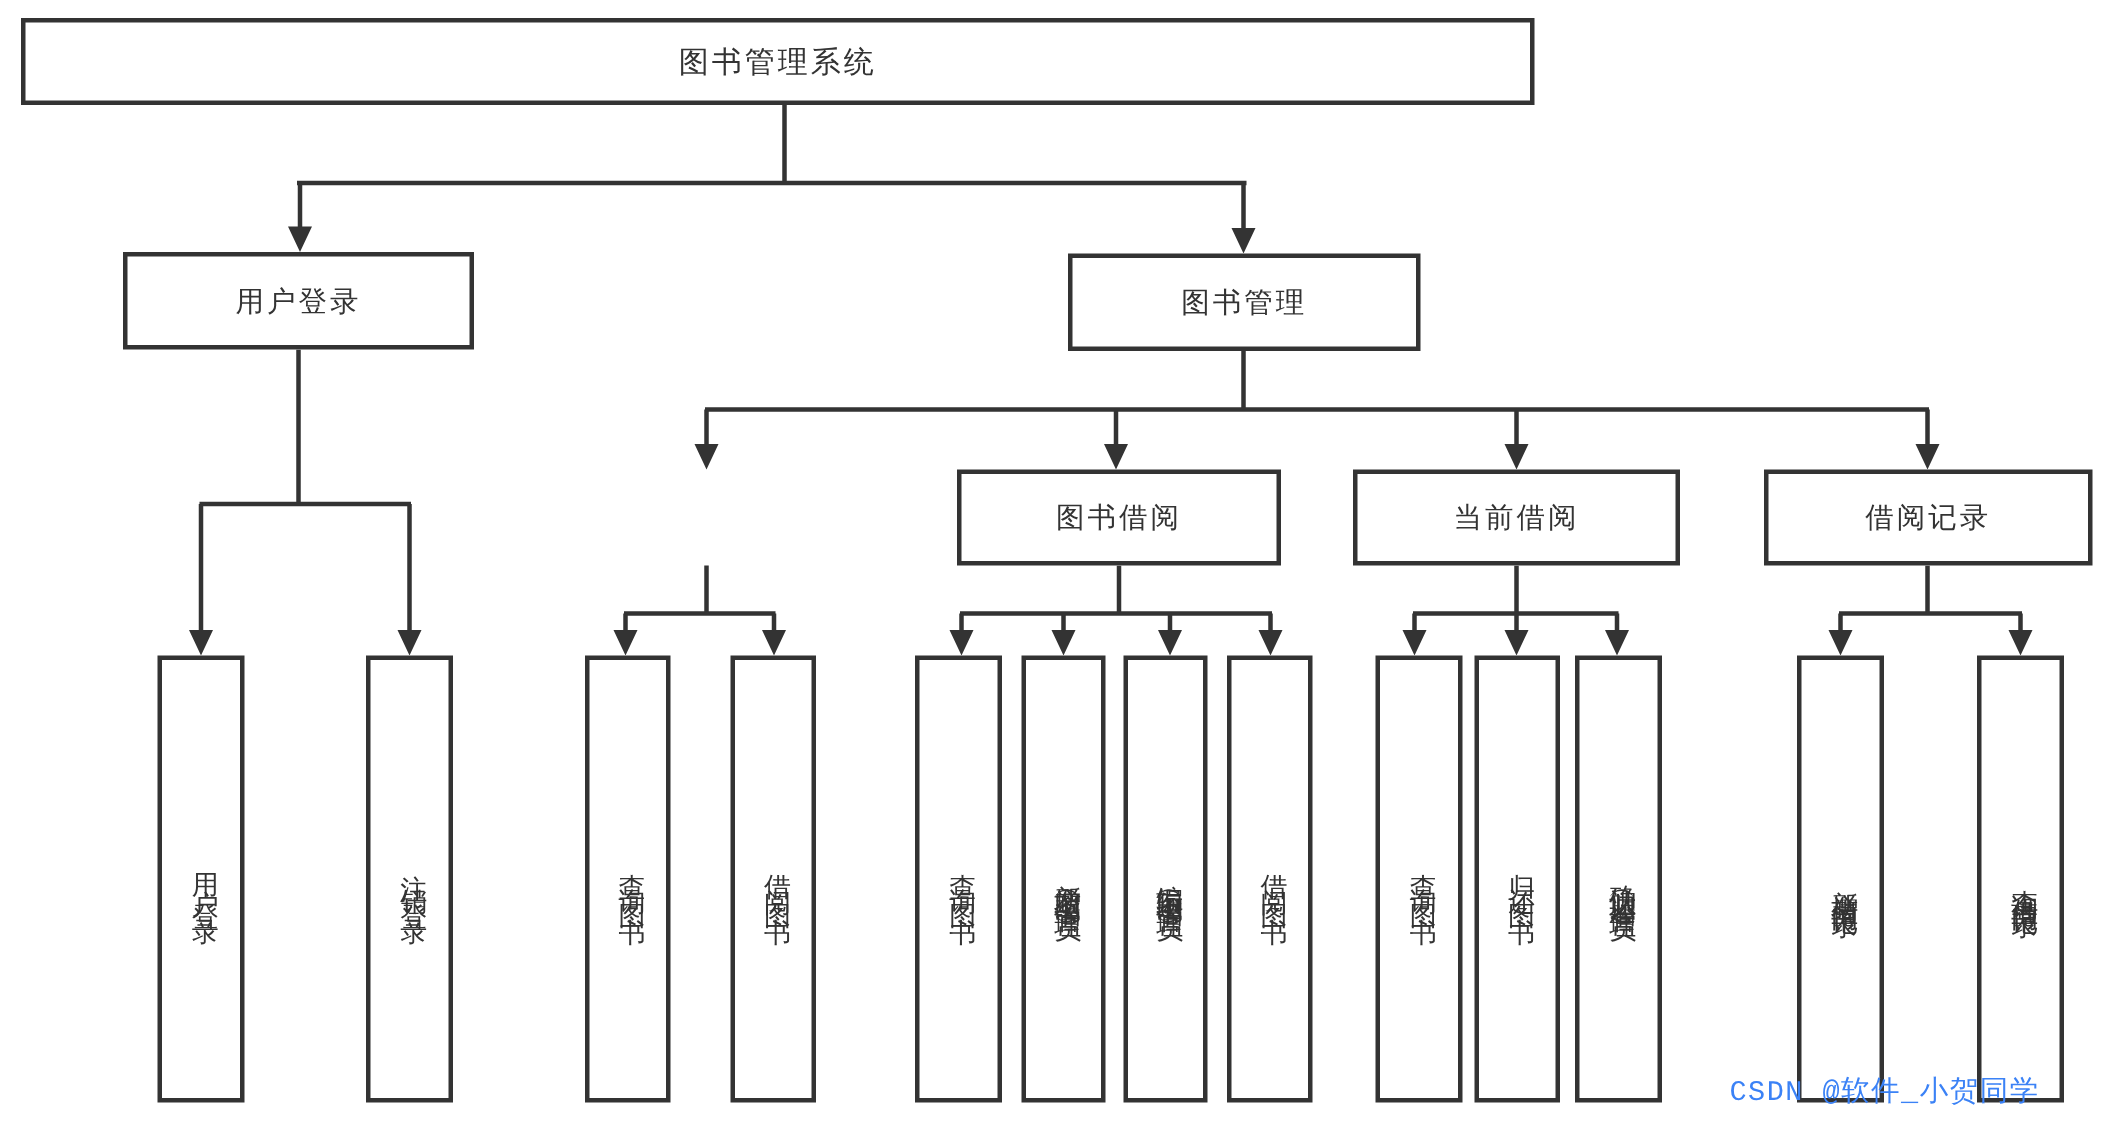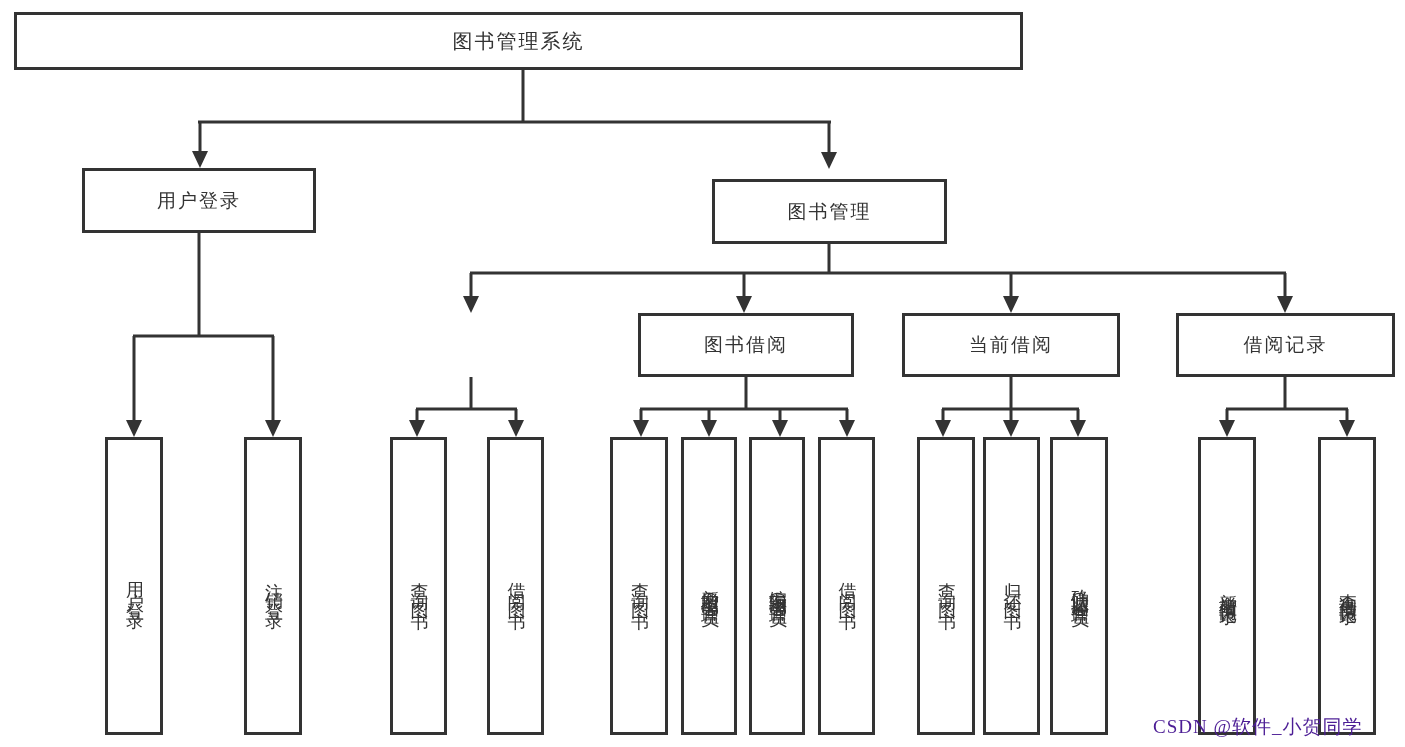--- a/index.html
+++ b/index.html
@@ -1,21 +1,21 @@
 <!DOCTYPE html>
 <html><head>
 <meta charset="utf-8">
 <style>
   html, body { margin: 0; padding: 0; background: #ffffff; }
   .stage {
     position: relative;
     width: 1405px;
     height: 747px;
     background: #ffffff;
-    font-family: Liberation Serif, serif;
+    font-family: Liberation Mono, monospace;
     color: #333333;
     overflow: hidden;
   }
   .wires { position: absolute; left: 0; top: 0; }
   .box {
     position: absolute;
     box-sizing: border-box;
     border: 3px solid #333333;
     background: #ffffff;
     display: flex;
@@ -35,21 +35,21 @@
     line-height: 1.1;
     padding-top: 4px;
   }
   .v-long { letter-spacing: 3px; }
   .watermark {
     position: absolute;
     left: 1153px;
     top: 714px;
     width: 247px;
     font-size: 19px;
-    color: #4c1d95;
+    color: #3b82f6;
     letter-spacing: 1px;
     white-space: nowrap;
   }
 </style>
 </head>
 <body>
 
 <div class="stage">
 
   <svg class="wires" width="1405" height="747" viewBox="0 0 1405 747">
@@ -105,21 +105,21 @@
       M935 420 L951 420 L943 437 Z
       M1003 420 L1019 420 L1011 437 Z
       M1070 420 L1086 420 L1078 437 Z
       M1219 420 L1235 420 L1227 437 Z
       M1339 420 L1355 420 L1347 437 Z"></path>
   </svg>
 
   <div class="box root" style="left:14px; top:12px; width:1009px; height:58px;">图书管理系统</div>
 
   <div class="box" style="left:82px; top:168px; width:234px; height:65px;">用户登录</div>
-  <div class="box" style="left:712px; top:179px; width:235px; height:65px;">图书管理</div>
+  <div class="box" style="left:712px; top:169px; width:235px; height:65px;">图书管理</div>
 
   <div class="box" style="left:902px; top:313px; width:218px; height:64px;">当前借阅</div>
   <div class="box" style="left:638px; top:313px; width:216px; height:64px;">图书借阅</div>
   <div class="box" style="left:1176px; top:313px; width:219px; height:64px;">借阅记录</div>
 
   <div class="box v" style="left:105px; top:437px; width:58px; height:298px;">用户登录</div>
   <div class="box v" style="left:244px; top:437px; width:58px; height:298px;">注销登录</div>
 
   <div class="box v" style="left:390px; top:437px; width:57px; height:298px;">查询图书</div>
   <div class="box v" style="left:487px; top:437px; width:57px; height:298px;">借阅图书</div>

